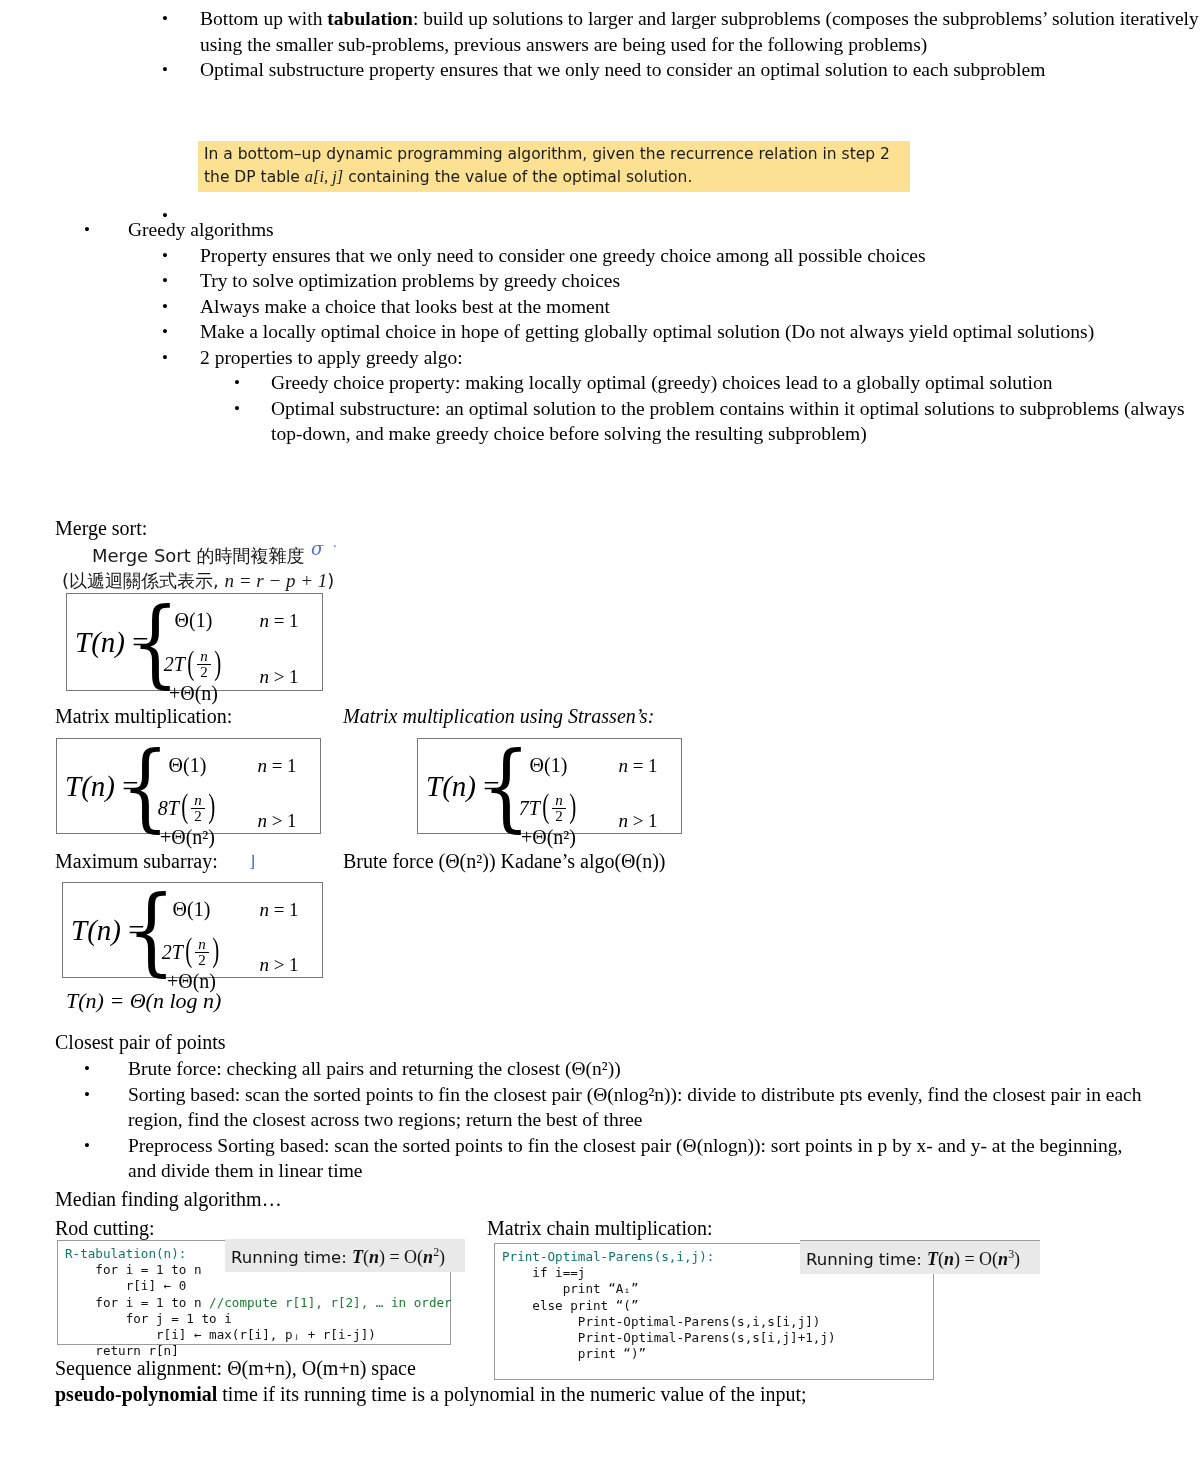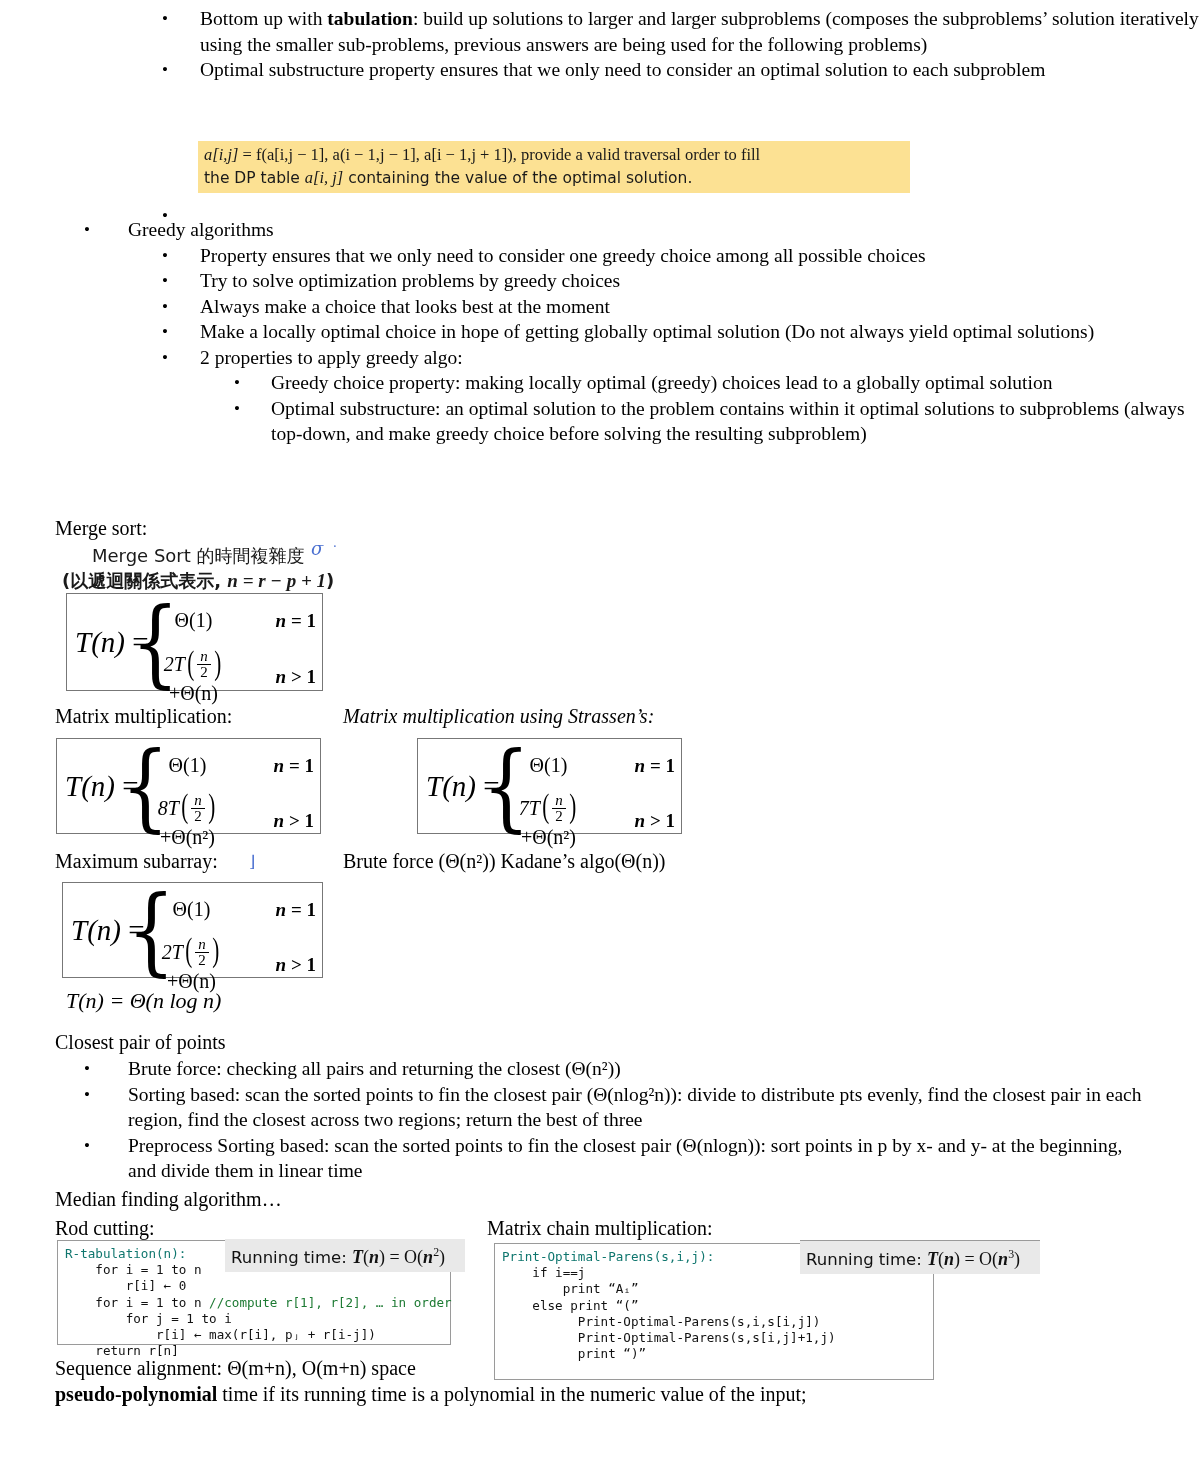--- a/index.html
+++ b/index.html
@@ -105,22 +105,21 @@
   .row-b { top: 58%; }
   .expr {
     flex: 1;
     text-align: center;
     font-size: 20px;
   }
   .cond {
     width: 74px;
     font-size: 19px;
     font-style: italic;
-    text-align: right;
-    font-weight: bold;
+    text-align: center;
   }
   .cond .up { font-style: normal; }
   .frac {
     display: inline-flex;
     flex-direction: column;
     vertical-align: middle;
     text-align: center;
     font-size: 15px;
     line-height: 1.05;
     margin: 0 1px;
@@ -187,21 +186,21 @@
   
   #ms-cap {
     position: absolute;
     left: 62px; top: 543px;
     font-family: "DejaVu Sans", "Liberation Sans", sans-serif;
     font-size: 18px;
     line-height: 25px;
     color: #1a1a1a;
   }
   #ms-cap .l1 { display: block; padding-left: 30px; }
-  #ms-cap .l2 { display: block; font-weight: bold; }
+  #ms-cap .l2 { display: block; }
   #ms-cap .mi { font-family: "Liberation Serif", serif; font-style: italic; font-size: 19px; }
 
   
   .pen {
     position: absolute;
     color: #4a6fd0;
     font-family: "DejaVu Serif", serif;
   }
 </style>
 </head>
@@ -215,21 +214,21 @@
   </div>
 
   <div class="bul lvl2" style="position:relative;">
     <span class="dot">•</span>
     <span class="txt">Optimal substructure property ensures that we only need to consider an optimal solution to each subproblem</span>
   </div>
 
 </div>
 
 <div class="callout">
-  <div><span class="mi">a[i,j]</span><span class="mu"> = f(a[i,j − 1], a(i − 1,j − 1], a[i − 1,j + 1]), provide a valid traversal order to fill</span></div>
+  <div>In a bottom–up dynamic programming algorithm, given the recurrence relation in step 2</div>
   <div><span>the DP table </span><span class="mi">a[i, j]</span><span> containing the value of the optimal solution.</span></div>
 </div>
 
 <div style="position:absolute; left:0; top:203px; width:1200px;">
 
   <div class="bul lvl2" style="position:relative; height:14px;">
     <span class="dot">•</span>
   </div>
 
   <div class="bul lvl1" style="position:relative;">

